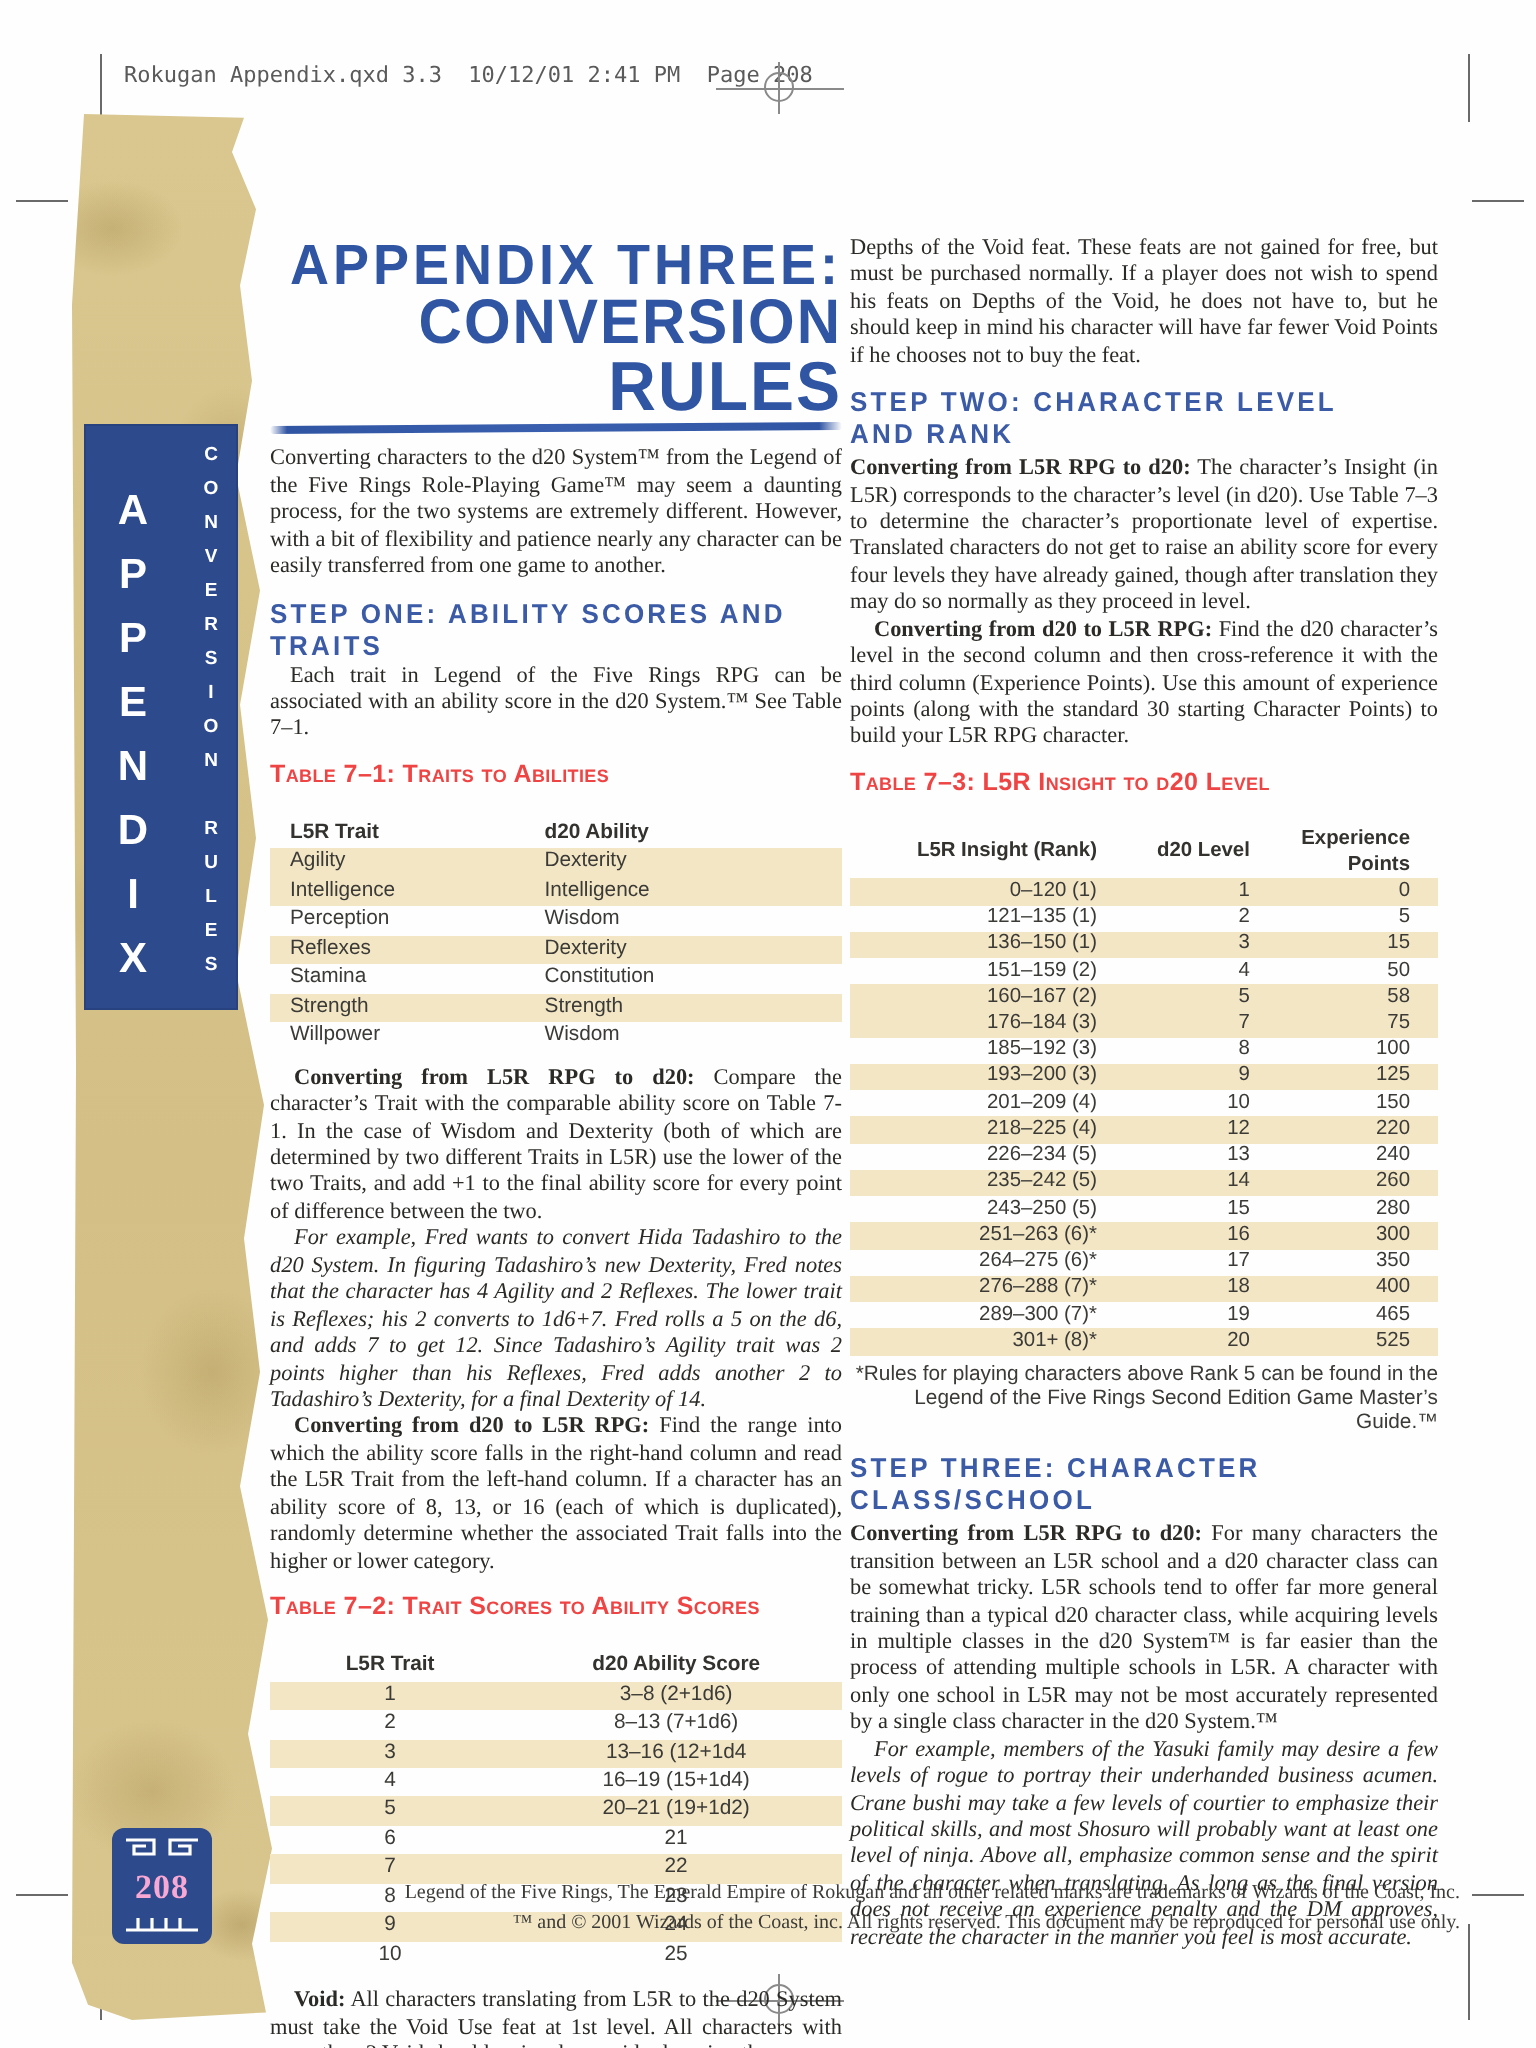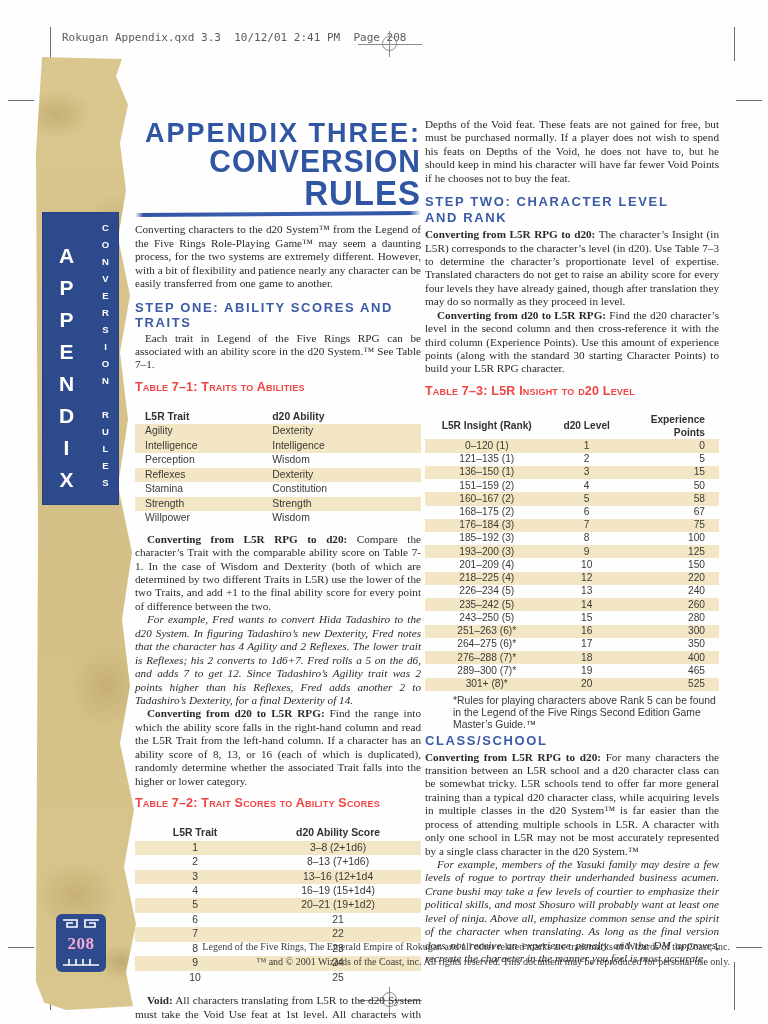--- a/index.html
+++ b/index.html
@@ -86,27 +86,27 @@
   table{width:100%;border-collapse:collapse;font-family:"Liberation Sans",sans-serif;
         font-size:10.4px;color:#3b3a36;margin-top:15px;}
   th{font-weight:bold;color:#33322e;padding:1px 0;}
   td{padding:1px 0;}
   tr.shade{background:var(--row-shade);}
 
   .t71 th,.t71 td{text-align:left;}
   .t71 th:first-child,.t71 td:first-child{width:48%;padding-left:10px;}
   .t72 th,.t72 td{text-align:center;}
   .t72 th:first-child,.t72 td:first-child{width:42%;}
-  .t73 th,.t73 td{text-align:center;}
+  .t73 th,.t73 td{text-align:right;}
   .t73 th:first-child,.t73 td:first-child{width:42%;}
   .t73 th:last-child,.t73 td:last-child{text-align:right;padding-right:14px;width:32%;}
   .t73 td,.t73 th{padding:0.5px 0;font-size:10.2px;}
 
   .footnote{font-family:"Liberation Sans",sans-serif;font-size:10.4px;line-height:1.18;
-            margin-top:4px;text-align:left;color:#3b3a36;margin-left:28px;}
+            margin-top:4px;text-align:right;color:#3b3a36;}
 
   
   .footer{position:absolute;left:130px;top:940px;width:600px;text-align:right;
           font-size:10px;line-height:1.45;color:#3c3b37;}
 </style>
 </head>
 <body>
 
 <div class="page">
 
@@ -302,25 +302,20 @@
           <tr>
             <td>151–159 (2)</td>
             <td>4</td>
             <td>50</td>
           </tr>
           <tr class="shade">
             <td>160–167 (2)</td>
             <td>5</td>
             <td>58</td>
           </tr>
-          <tr>
-            <td>168–175 (2)</td>
-            <td>6</td>
-            <td>67</td>
-          </tr>
           <tr class="shade">
             <td>176–184 (3)</td>
             <td>7</td>
             <td>75</td>
           </tr>
           <tr>
             <td>185–192 (3)</td>
             <td>8</td>
             <td>100</td>
           </tr>
@@ -376,20 +371,21 @@
           </tr>
           <tr class="shade">
             <td>301+ (8)*</td>
             <td>20</td>
             <td>525</td>
           </tr>
         </tbody>
     </table>
     <div class="footnote">*Rules for playing characters above Rank 5 can be found in the Legend of the Five Rings Second Edition Game Master’s Guide.™</div>
 
+    <div class="step-heading">STEP THREE: CHARACTER</div>
     <div class="step-heading tight">CLASS/SCHOOL</div>
 
     <p class="body-p" style="margin-top:3px;"><b class="lead">Converting from L5R RPG to d20:</b><span> For many characters the transition between an L5R school and a d20 character class can be somewhat tricky. L5R schools tend to offer far more general training than a typical d20 character class, while acquiring levels in multiple classes in the d20 System™ is far easier than the process of attending multiple schools in L5R. A character with only one school in L5R may not be most accurately represented by a single class character in the d20 System.™</span></p>
     <p class="example">For example, members of the Yasuki family may desire a few levels of rogue to portray their underhanded business acumen. Crane bushi may take a few levels of courtier to emphasize their political skills, and most Shosuro will probably want at least one level of ninja. Above all, emphasize common sense and the spirit of the character when translating. As long as the final version does not receive an experience penalty and the DM approves, recreate the character in the manner you feel is most accurate.</p>
   </div>
 
   <div class="footer">
     <div>Legend of the Five Rings, The Emerald Empire of Rokugan and all other related marks are trademarks of Wizards of the Coast, Inc.</div>
     <div>™ and © 2001 Wizards of the Coast, inc. All rights reserved.  This document may be reproduced for personal use only.</div>
   </div>

